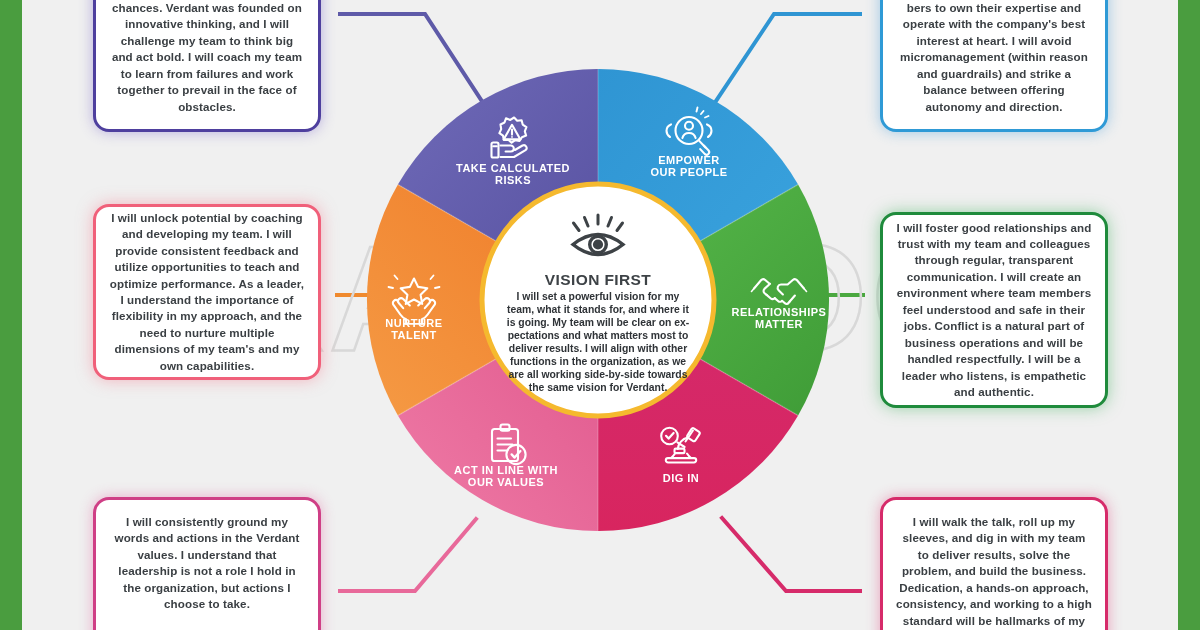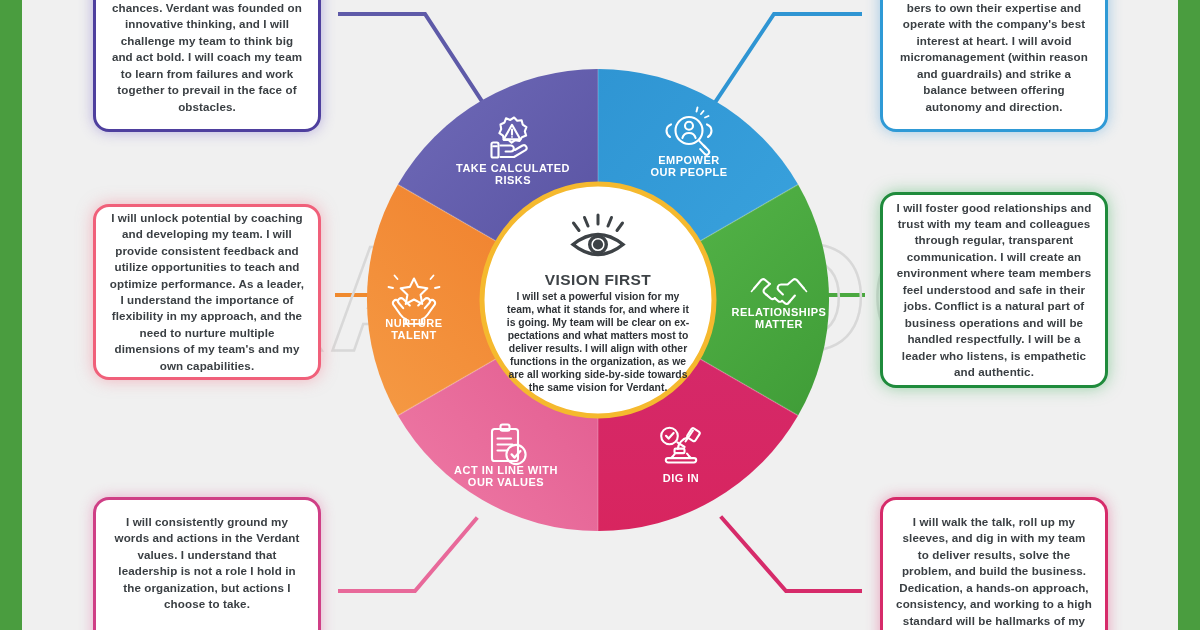--- a/index.html
+++ b/index.html
@@ -51,21 +51,21 @@
     font-size: 11.6px; font-weight: 700; line-height: 1.42;
     color: #3a3f43; letter-spacing: .1px;
   }
 
   #card-risks     { left: 93px;  top: -68px;  width: 228px; height: 200px;
                     border-color: #4e3f9e; box-shadow: 0 0 14px rgba(110,90,200,.45); align-items: flex-end; }
   #card-empower   { left: 880px; top: -68px;  width: 228px; height: 200px;
                     border-color: #2f9ad6; box-shadow: 0 0 14px rgba(60,150,215,.45); align-items: flex-end; }
   #card-nurture   { left: 93px;  top: 204px;  width: 228px; height: 176px;
                     border-color: #f0607a; box-shadow: 0 0 16px rgba(245,120,140,.5); }
-  #card-relations { left: 880px; top: 192px;  width: 228px; height: 196px;
+  #card-relations { left: 880px; top: 212px;  width: 228px; height: 196px;
                     border-color: #1f8b3c; box-shadow: 0 0 16px rgba(60,175,90,.5); }
   #card-values    { left: 93px;  top: 497px;  width: 228px; height: 200px;
                     border-color: #cf3f86; box-shadow: 0 0 14px rgba(225,90,155,.45); align-items: flex-start; }
   #card-digin     { left: 880px; top: 497px;  width: 228px; height: 200px;
                     border-color: #d62b6a; box-shadow: 0 0 14px rgba(225,60,120,.45); align-items: flex-start; }
 </style>
 </head>
 <body>
 
 <div id="stage">

